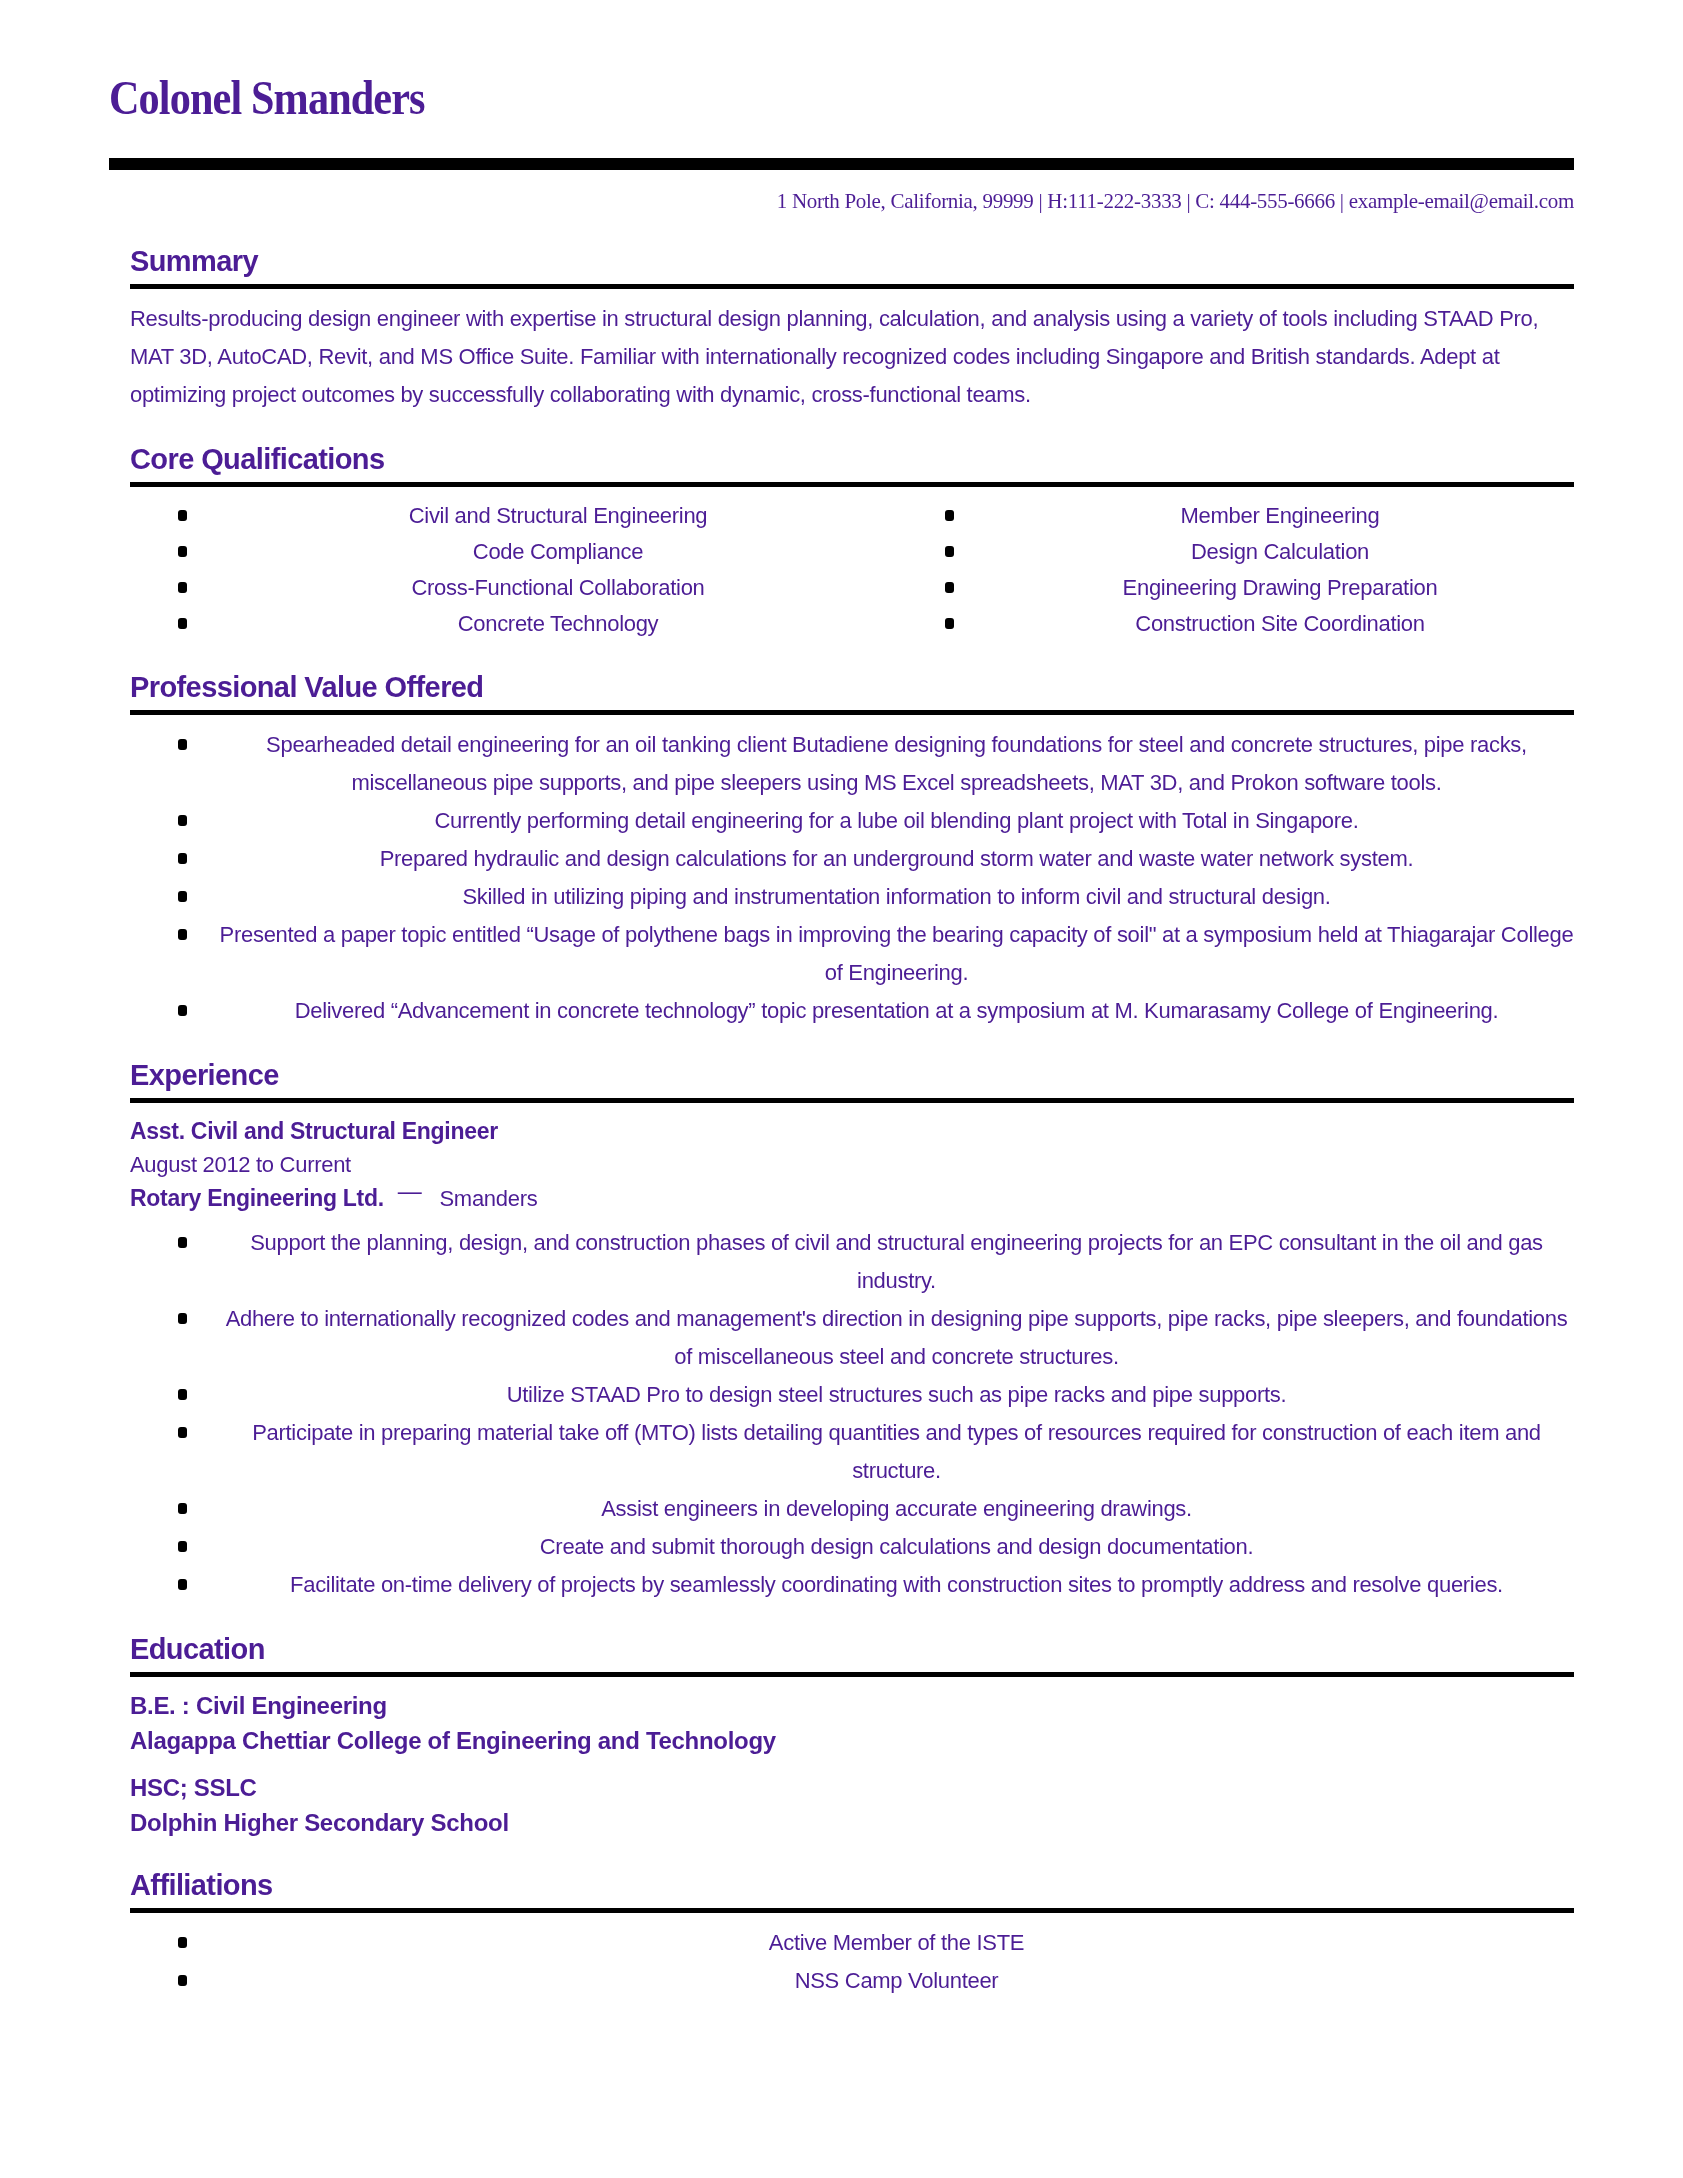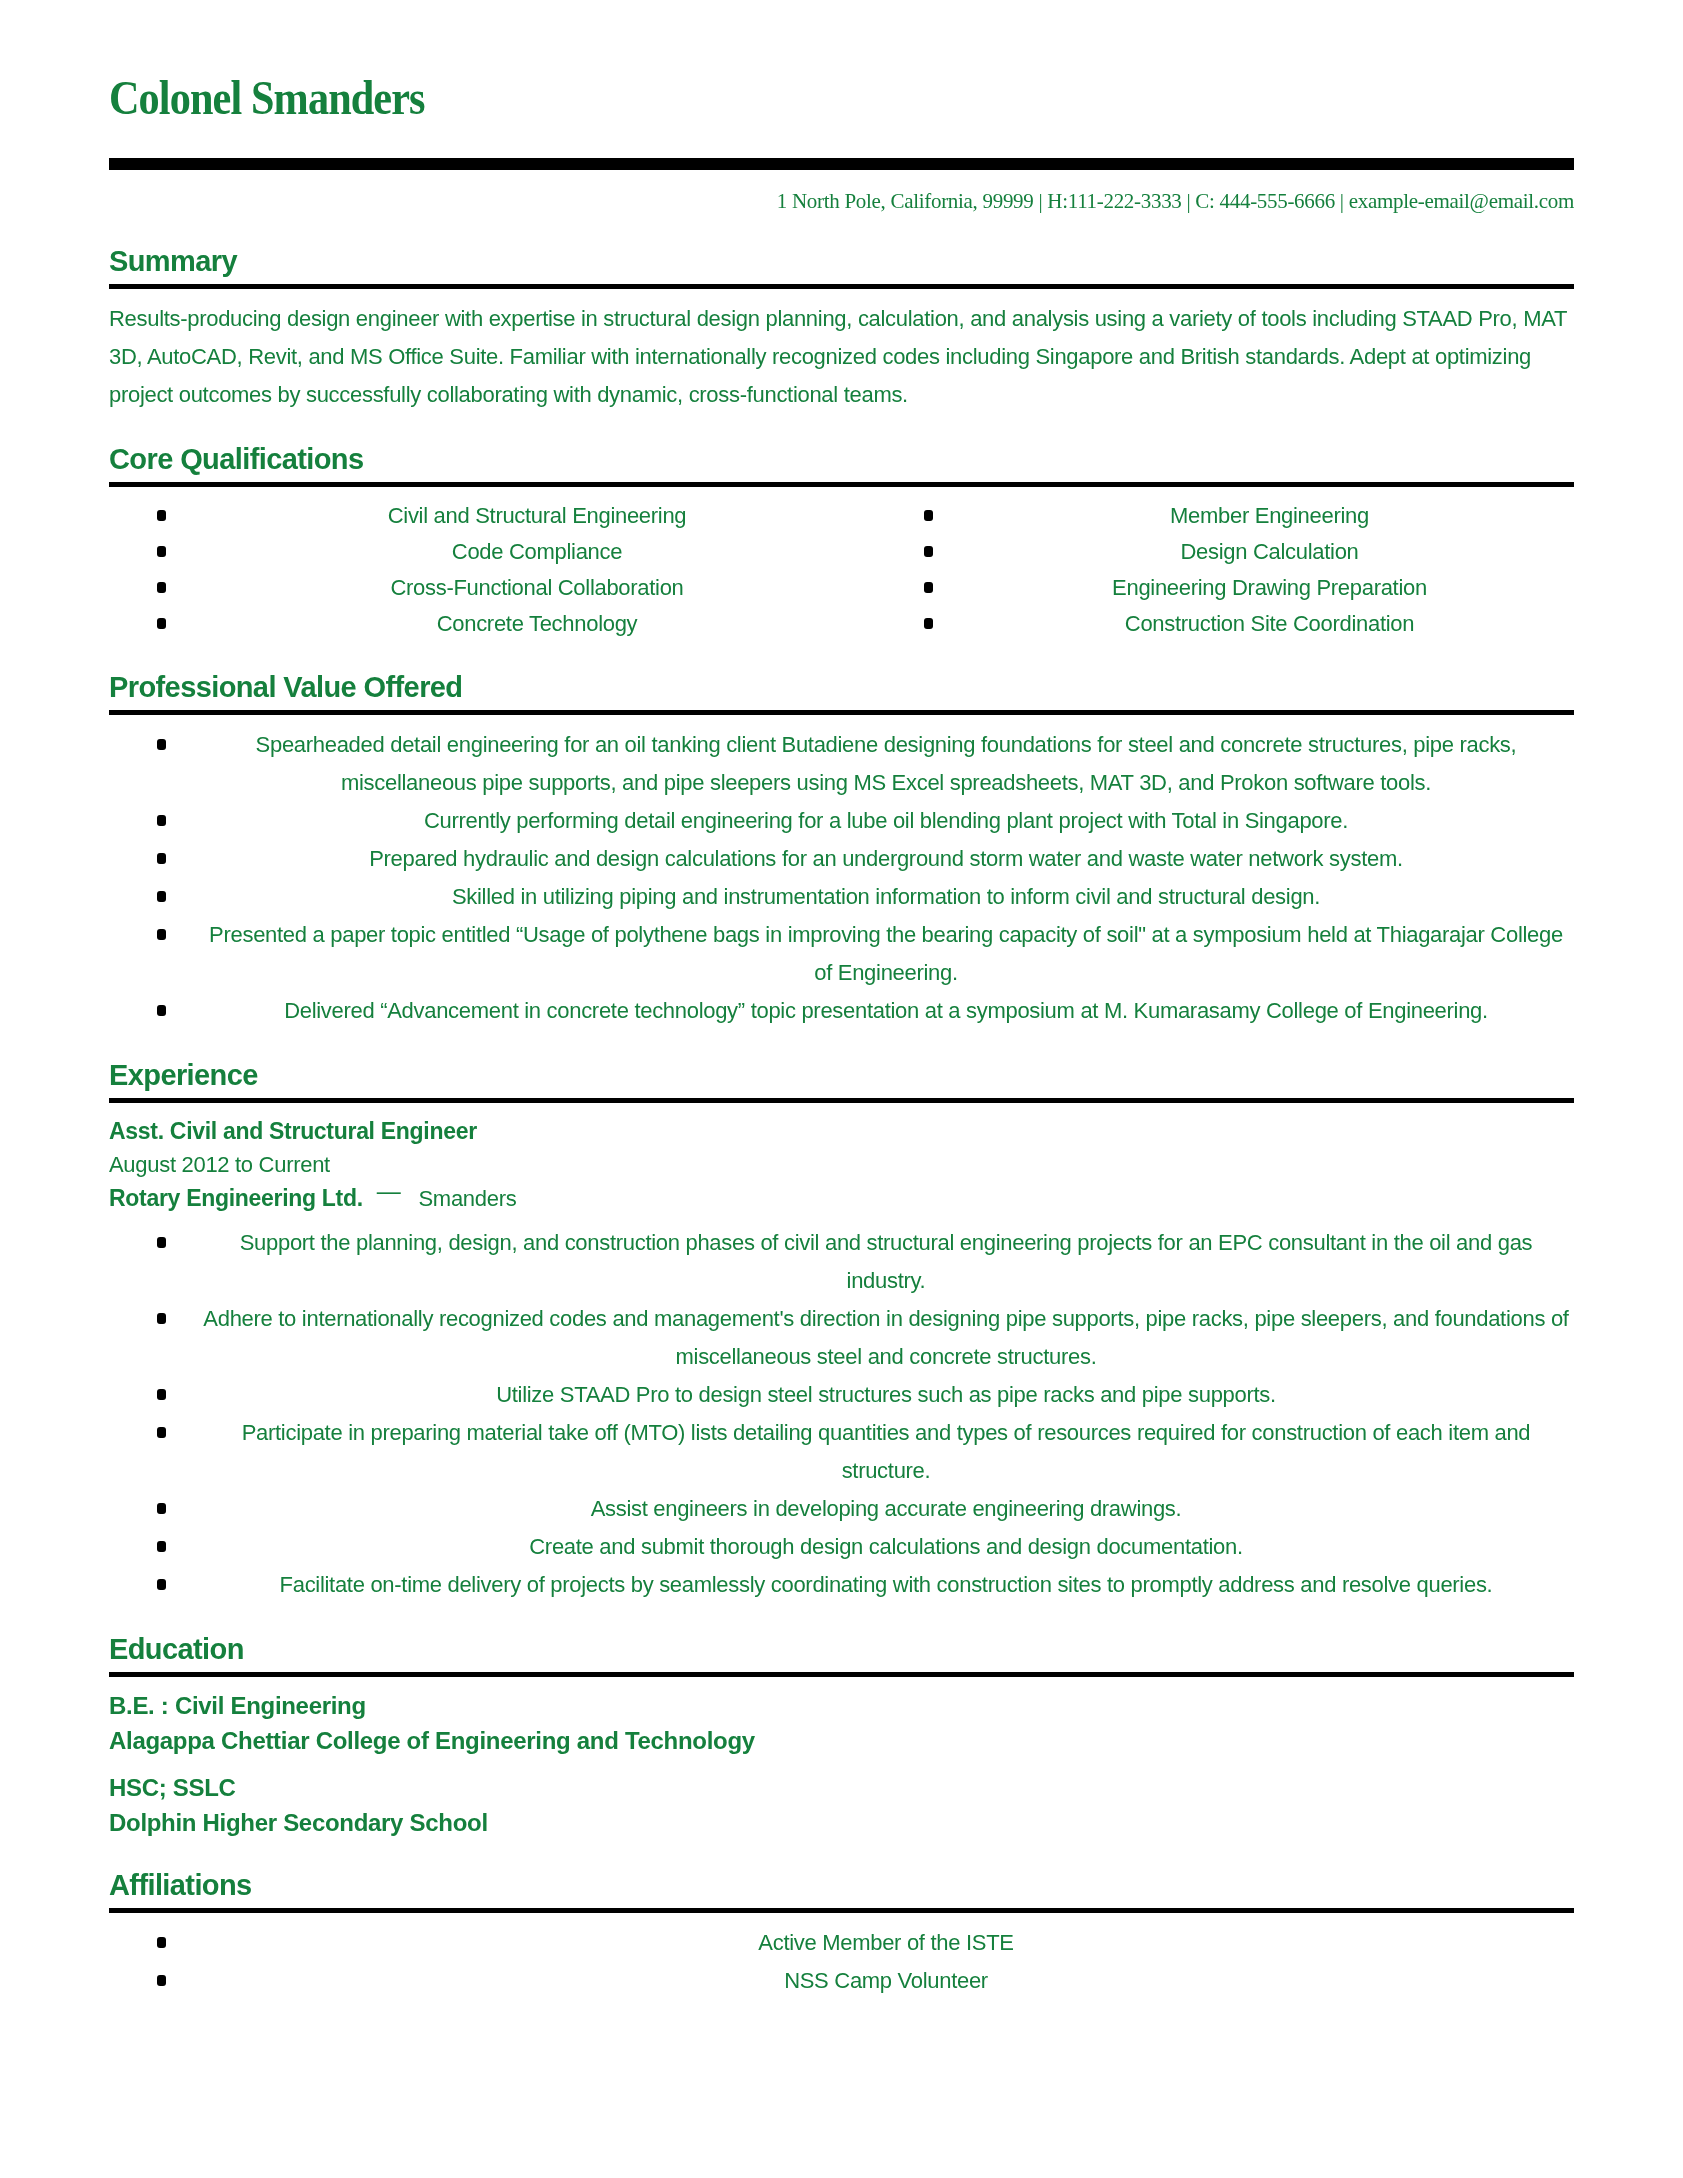--- a/index.html
+++ b/index.html
@@ -3,21 +3,21 @@
 <meta charset="utf-8">
 <style>
   * { margin: 0; padding: 0; box-sizing: border-box; }
   html, body { background: #e8e8e8; }
   .page {
     position: relative;
     width: 1683px;
     height: 2178px;
     margin: 0 auto;
     background: #ffffff;
-    color: #15803d;
+    color: #4c1d95;
     font-family: "Liberation Sans", sans-serif;
     padding: 71px 109px 0 109px;
     overflow: hidden;
   }
 
   
   .name {
     font-family: "Liberation Serif", "DejaVu Serif", serif;
     font-weight: bold;
     font-size: 48px;
@@ -37,21 +37,21 @@
   .contact-line {
     margin-top: 16px;
     text-align: right;
     font-family: "Liberation Serif", "DejaVu Serif", serif;
     font-size: 21px;
     line-height: 30px;
     letter-spacing: -0.3px;
   }
 
   
-  .section { margin-top: 27px; }
+  .section { margin-top: 27px; margin-left: 21px; }
   .section-title {
     font-family: "Liberation Sans", sans-serif;
     font-weight: bold;
     font-size: 29px;
     line-height: 36px;
     letter-spacing: -0.6px;
   }
   .section-rule {
     margin-top: 5px;
     border-top: 5px solid #000;

